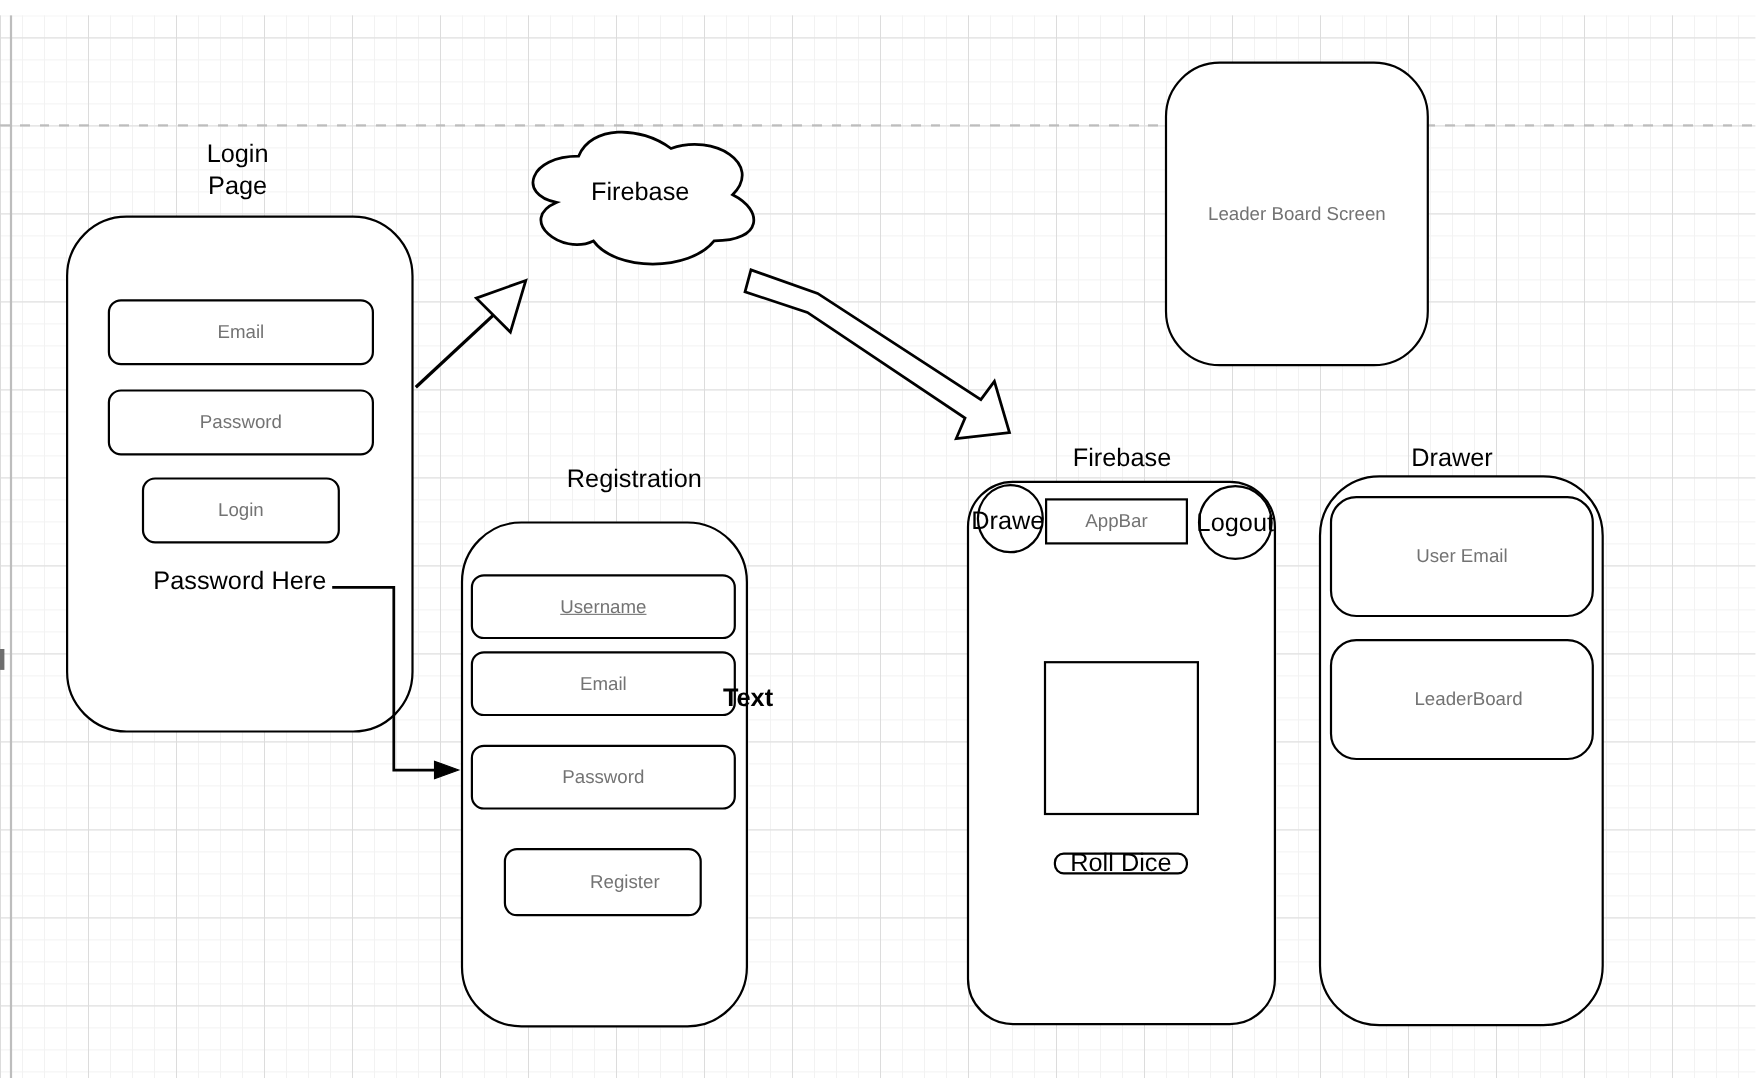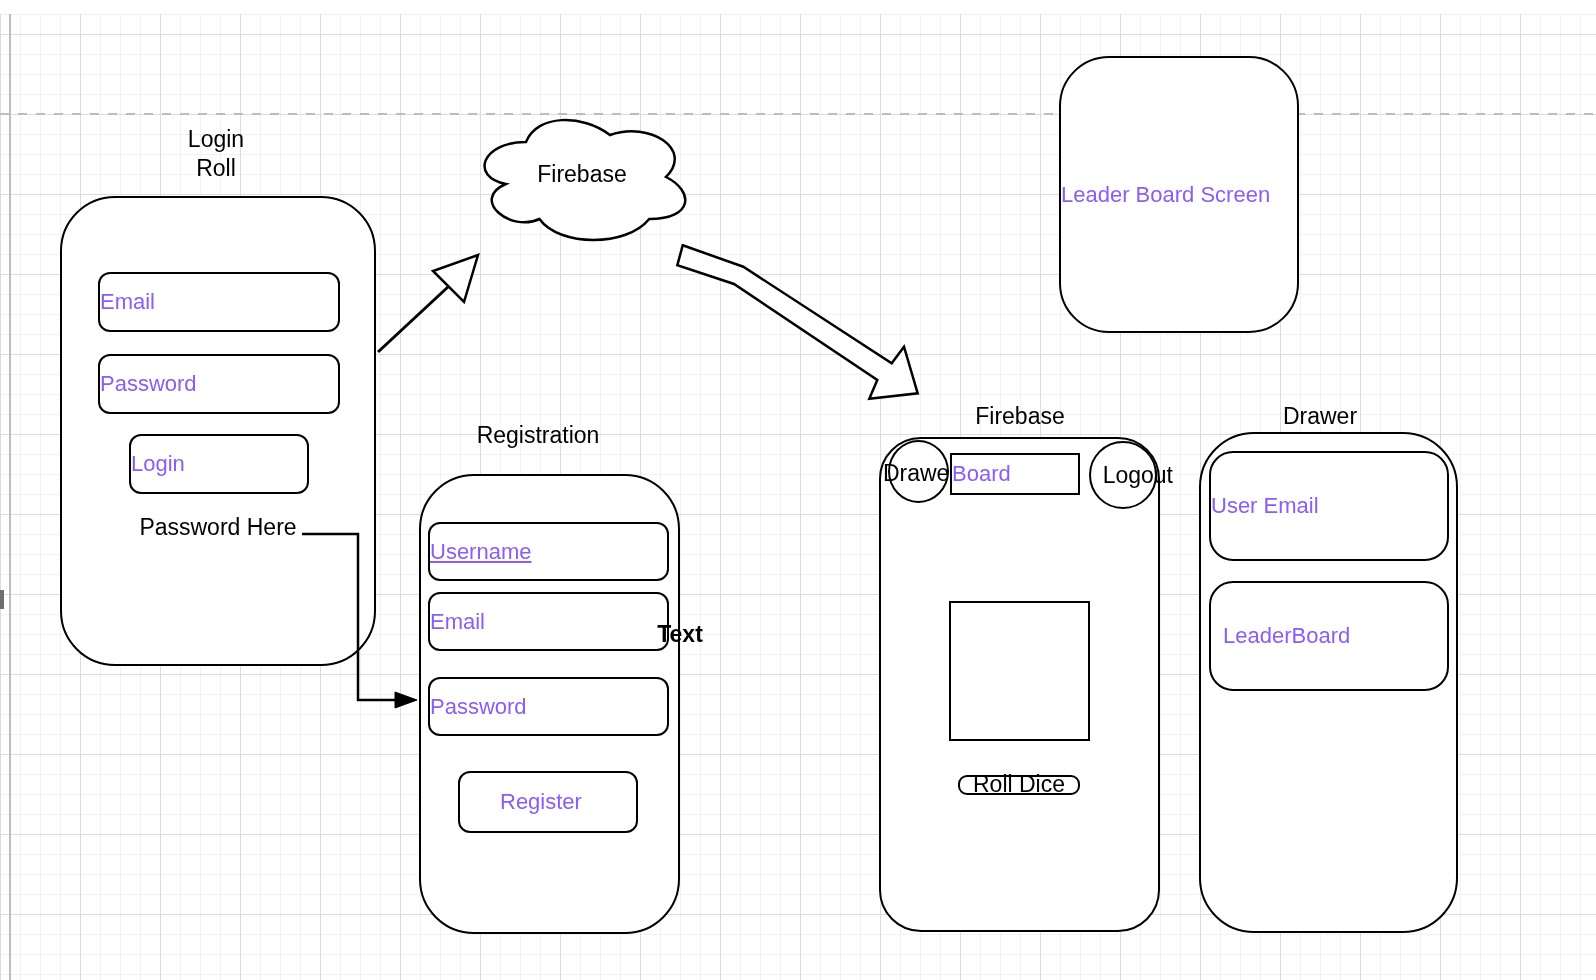--- a/index.html
+++ b/index.html
@@ -29,22 +29,22 @@
     background:repeating-linear-gradient(90deg,#bdbdbd 0 9px,transparent 9px 18px);
   }
   .edge-tick{
     position:absolute;left:0;top:576px;width:4px;height:19px;background:#6e6e6e;
   }
   .shape{
     position:absolute;box-sizing:border-box;
     border:2px solid #000;background:#fff;
   }
   .cell-lbl{
-    display:flex;align-items:center;
-    color:#8b5cf6;font-size:22px;line-height:1.15;white-space:nowrap;
+    display:flex;align-items:center;justify-content:center;
+    color:#737373;font-size:17px;line-height:1.15;white-space:nowrap;
   }
   .free-lbl{
     position:absolute;color:#000;font-size:23px;line-height:29px;
     text-align:center;white-space:nowrap;
   }
   .phone{border-radius:55px;}
   .field{border-radius:12px;}
   svg.conn{position:absolute;overflow:visible;}
   .circle{border-radius:50%;}
 </style>
@@ -52,21 +52,21 @@
 <body>
 
 <div id="canvas">
 
   <div class="guide-dash"></div>
   <div class="guide-v"></div>
   <div class="edge-tick"></div>
 
   <div class="free-lbl" style="left:116px;top:111px;width:200px;">
     <span style="display:block">Login</span>
-    <span style="display:block">Roll</span>
+    <span style="display:block">Page</span>
   </div>
 
   <div class="shape phone" style="left:60px;top:182px;width:316px;height:470px;"></div>
   <div class="shape field cell-lbl" style="left:98px;top:258px;width:242px;height:60px;">
     <span>Email</span>
   </div>
   <div class="shape field cell-lbl" style="left:98px;top:340px;width:242px;height:60px;">
     <span>Password</span>
   </div>
   <div class="shape field cell-lbl" style="left:129px;top:420px;width:180px;height:60px;">
@@ -89,21 +89,21 @@
   </div>
 
   <svg class="conn" style="left:650px;top:210px;" width="290" height="190" viewBox="0 0 290 190">
     <polygon points="32.7,21.3 93.3,42.7 241.7,139.3 254,122.7 267.7,169.3 219.3,174.7 227.3,156 84,60 27.3,41.3" fill="#fff" stroke="#000" stroke-width="2.5" stroke-linejoin="miter"></polygon>
   </svg>
 
   <div class="shape cell-lbl" style="left:1059px;top:42px;width:240px;height:277px;border-radius:50px;">
     <span>Leader Board Screen</span>
   </div>
 
-  <div class="free-lbl" style="left:438px;top:407px;width:200px;">
+  <div class="free-lbl" style="left:438px;top:407px;width:200px;text-align:right;">
     <span>Registration</span>
   </div>
   <div class="shape phone" style="left:419px;top:460px;width:261px;height:460px;"></div>
   <div class="shape field cell-lbl" style="left:428px;top:508px;width:241px;height:59px;text-decoration:underline;">
     <span>Username</span>
   </div>
   <div class="shape field cell-lbl" style="left:428px;top:578px;width:241px;height:59px;">
     <span>Email</span>
   </div>
   <div class="shape field cell-lbl" style="left:428px;top:663px;width:241px;height:59px;">
@@ -123,24 +123,24 @@
 
   <div class="free-lbl" style="left:920px;top:388px;width:200px;">
     <span>Firebase</span>
   </div>
   <div class="shape phone" style="left:879px;top:423px;width:281px;height:495px;border-radius:42px;"></div>
   <div class="shape circle" style="left:888px;top:426px;width:61px;height:63px;background:transparent;"></div>
   <div class="free-lbl" style="left:870px;top:445px;width:100px;">
     <span>Drawer</span>
   </div>
   <div class="shape cell-lbl" style="left:950px;top:439px;width:130px;height:42px;">
-    <span>Board</span>
+    <span>AppBar</span>
   </div>
   <div class="shape circle" style="left:1089px;top:427px;width:68px;height:68px;background:transparent;"></div>
-  <div class="free-lbl" style="left:1073px;top:447px;width:100px;text-align:right;">
+  <div class="free-lbl" style="left:1073px;top:447px;width:100px;">
     <span>Logout</span>
   </div>
   <div class="shape" style="left:949px;top:587px;width:141px;height:140px;"></div>
   <div class="shape" style="left:958px;top:761px;width:122px;height:20px;border-radius:9px;background:transparent;"></div>
   <div class="free-lbl" style="left:969px;top:756px;width:100px;">
     <span>Roll Dice</span>
   </div>
 
   <div class="free-lbl" style="left:1220px;top:388px;width:200px;">
     <span>Drawer</span>

